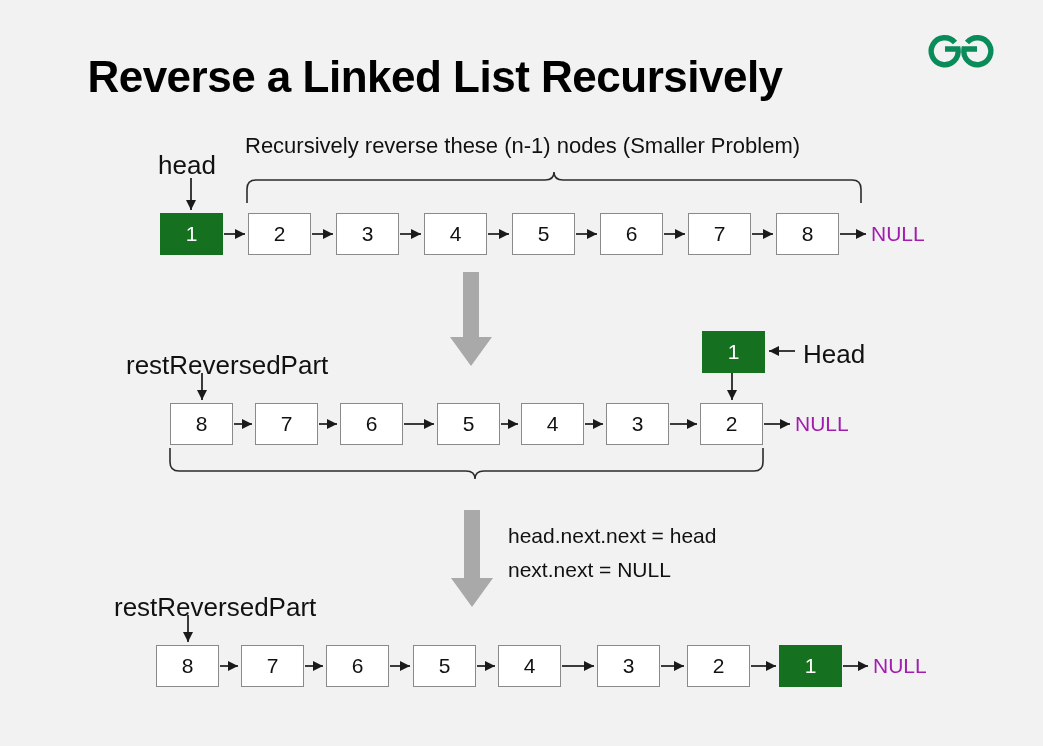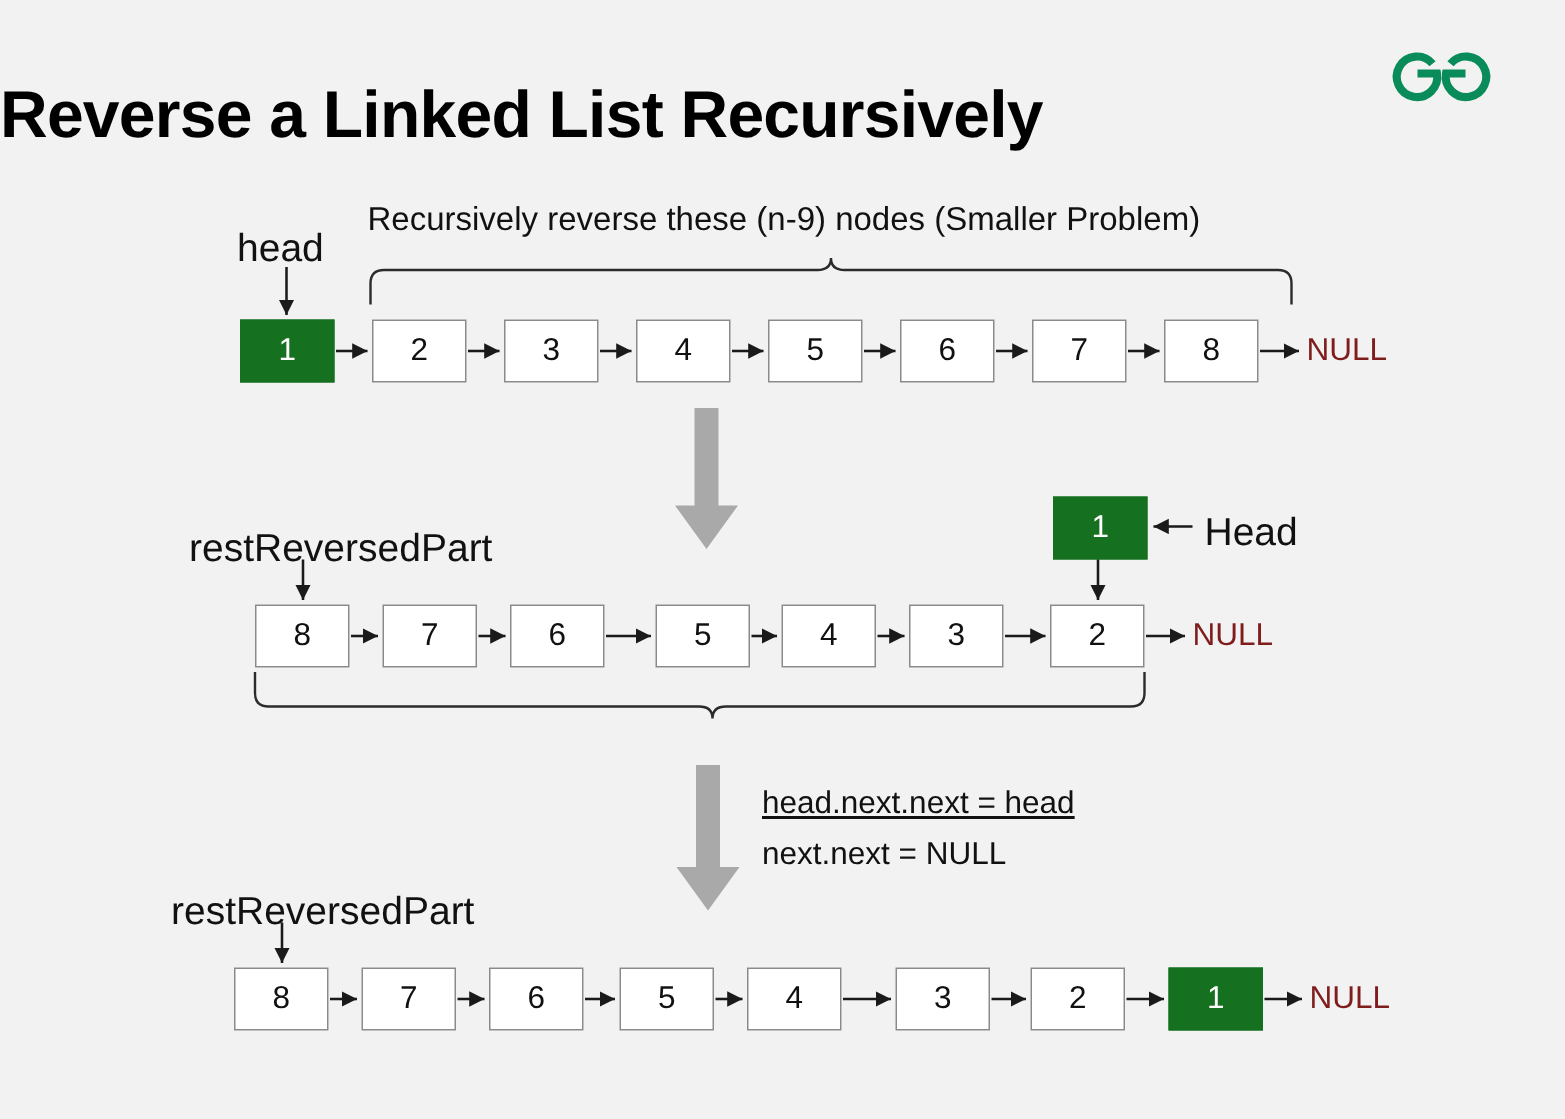--- a/index.html
+++ b/index.html
@@ -19,21 +19,21 @@
     position: absolute;
     left: 0; top: 0;
     width: 1043px;
     height: 746px;
   }
   
   .page-title {
     position: absolute;
     left: 0; top: 52px;
     width: 870px;
-    text-align: left;
+    text-align: center;
     font-size: 44px;
     font-weight: bold;
     letter-spacing: -0.5px;
     color: #000000;
     white-space: nowrap;
   }
   .gfg-logo {
     position: absolute;
     left: 923px;
     top: 27px;
@@ -46,21 +46,21 @@
     font-size: 26px;
     color: #111111;
     white-space: nowrap;
   }
   .lbl.big {
     font-size: 22px;
   }
   .null-lbl {
     position: absolute;
     font-size: 21px;
-    color: #7f1d1d;
+    color: #a21caf;
     white-space: nowrap;
   }
   
   .node {
     position: absolute;
     box-sizing: border-box;
     width: 63px;
     height: 42px;
     background: #ffffff;
     border: 1.6px solid #8a8a8a;
@@ -100,21 +100,21 @@
     <svg width="76" height="44" viewBox="0 0 76 44">
       <g fill="none" stroke="#098b5a" stroke-width="5.4">
         <path d="M32 15.5 A13.5 13.5 0 1 0 35 22 L22 22"></path>
         <path d="M44 15.5 A13.5 13.5 0 1 1 41 22 L54 22"></path>
       </g>
     </svg>
   </div>
 
   <div class="page-title">Reverse a Linked List Recursively</div>
 
-  <div class="lbl big" style="left:245px; top:133px;">Recursively reverse these (n-9) nodes (Smaller Problem)</div>
+  <div class="lbl big" style="left:245px; top:133px;">Recursively reverse these (n-1) nodes (Smaller Problem)</div>
 
   <div class="lbl" style="left:158px; top:150px;">head</div>
 
   <div class="node green" style="left:160px; top:213px;">1</div>
   <div class="node" style="left:248px; top:213px;">2</div>
   <div class="node" style="left:336px; top:213px;">3</div>
   <div class="node" style="left:424px; top:213px;">4</div>
   <div class="node" style="left:512px; top:213px;">5</div>
   <div class="node" style="left:600px; top:213px;">6</div>
   <div class="node" style="left:688px; top:213px;">7</div>
@@ -131,21 +131,21 @@
   <div class="node" style="left:170px; top:403px;">8</div>
   <div class="node" style="left:255px; top:403px;">7</div>
   <div class="node" style="left:340px; top:403px;">6</div>
   <div class="node" style="left:437px; top:403px;">5</div>
   <div class="node" style="left:521px; top:403px;">4</div>
   <div class="node" style="left:606px; top:403px;">3</div>
   <div class="node" style="left:700px; top:403px;">2</div>
 
   <div class="null-lbl" style="left:795px; top:412px;">NULL</div>
 
-  <div class="code-line" style="left:508px; top:524px;text-decoration:underline;">head.next.next = head</div>
+  <div class="code-line" style="left:508px; top:524px;">head.next.next = head</div>
   <div class="code-line" style="left:508px; top:558px;">next.next = NULL</div>
 
   <div class="lbl" style="left:114px; top:592px;">restReversedPart</div>
 
   <div class="node" style="left:156px; top:645px;">8</div>
   <div class="node" style="left:241px; top:645px;">7</div>
   <div class="node" style="left:326px; top:645px;">6</div>
   <div class="node" style="left:413px; top:645px;">5</div>
   <div class="node" style="left:498px; top:645px;">4</div>
   <div class="node" style="left:597px; top:645px;">3</div>

